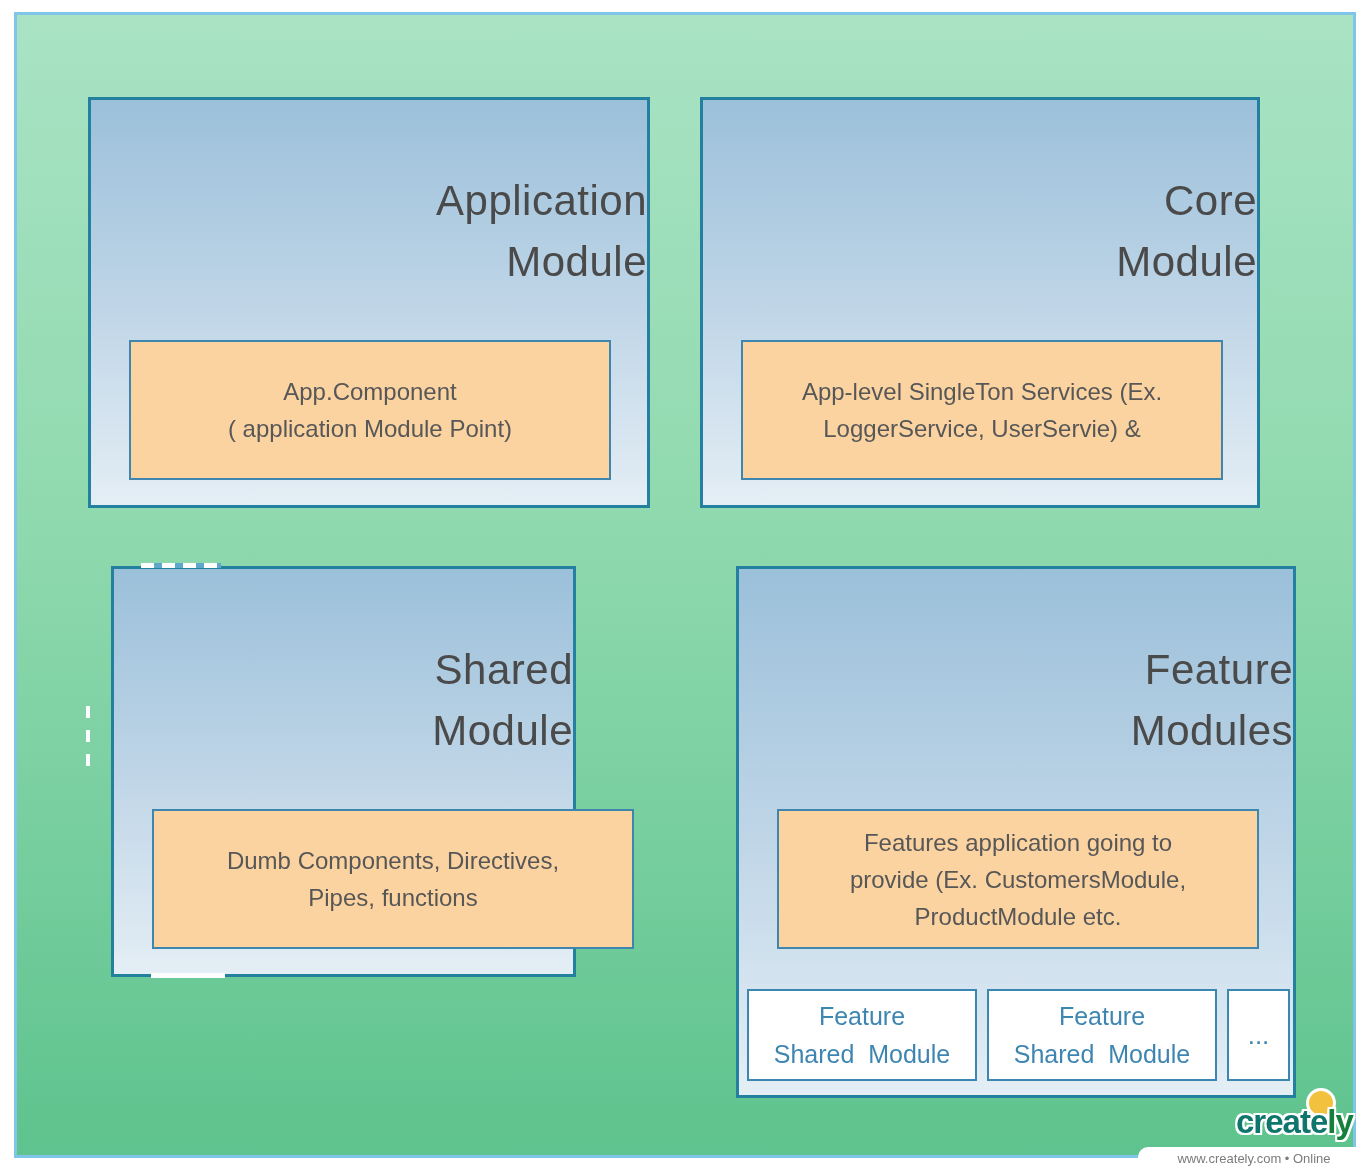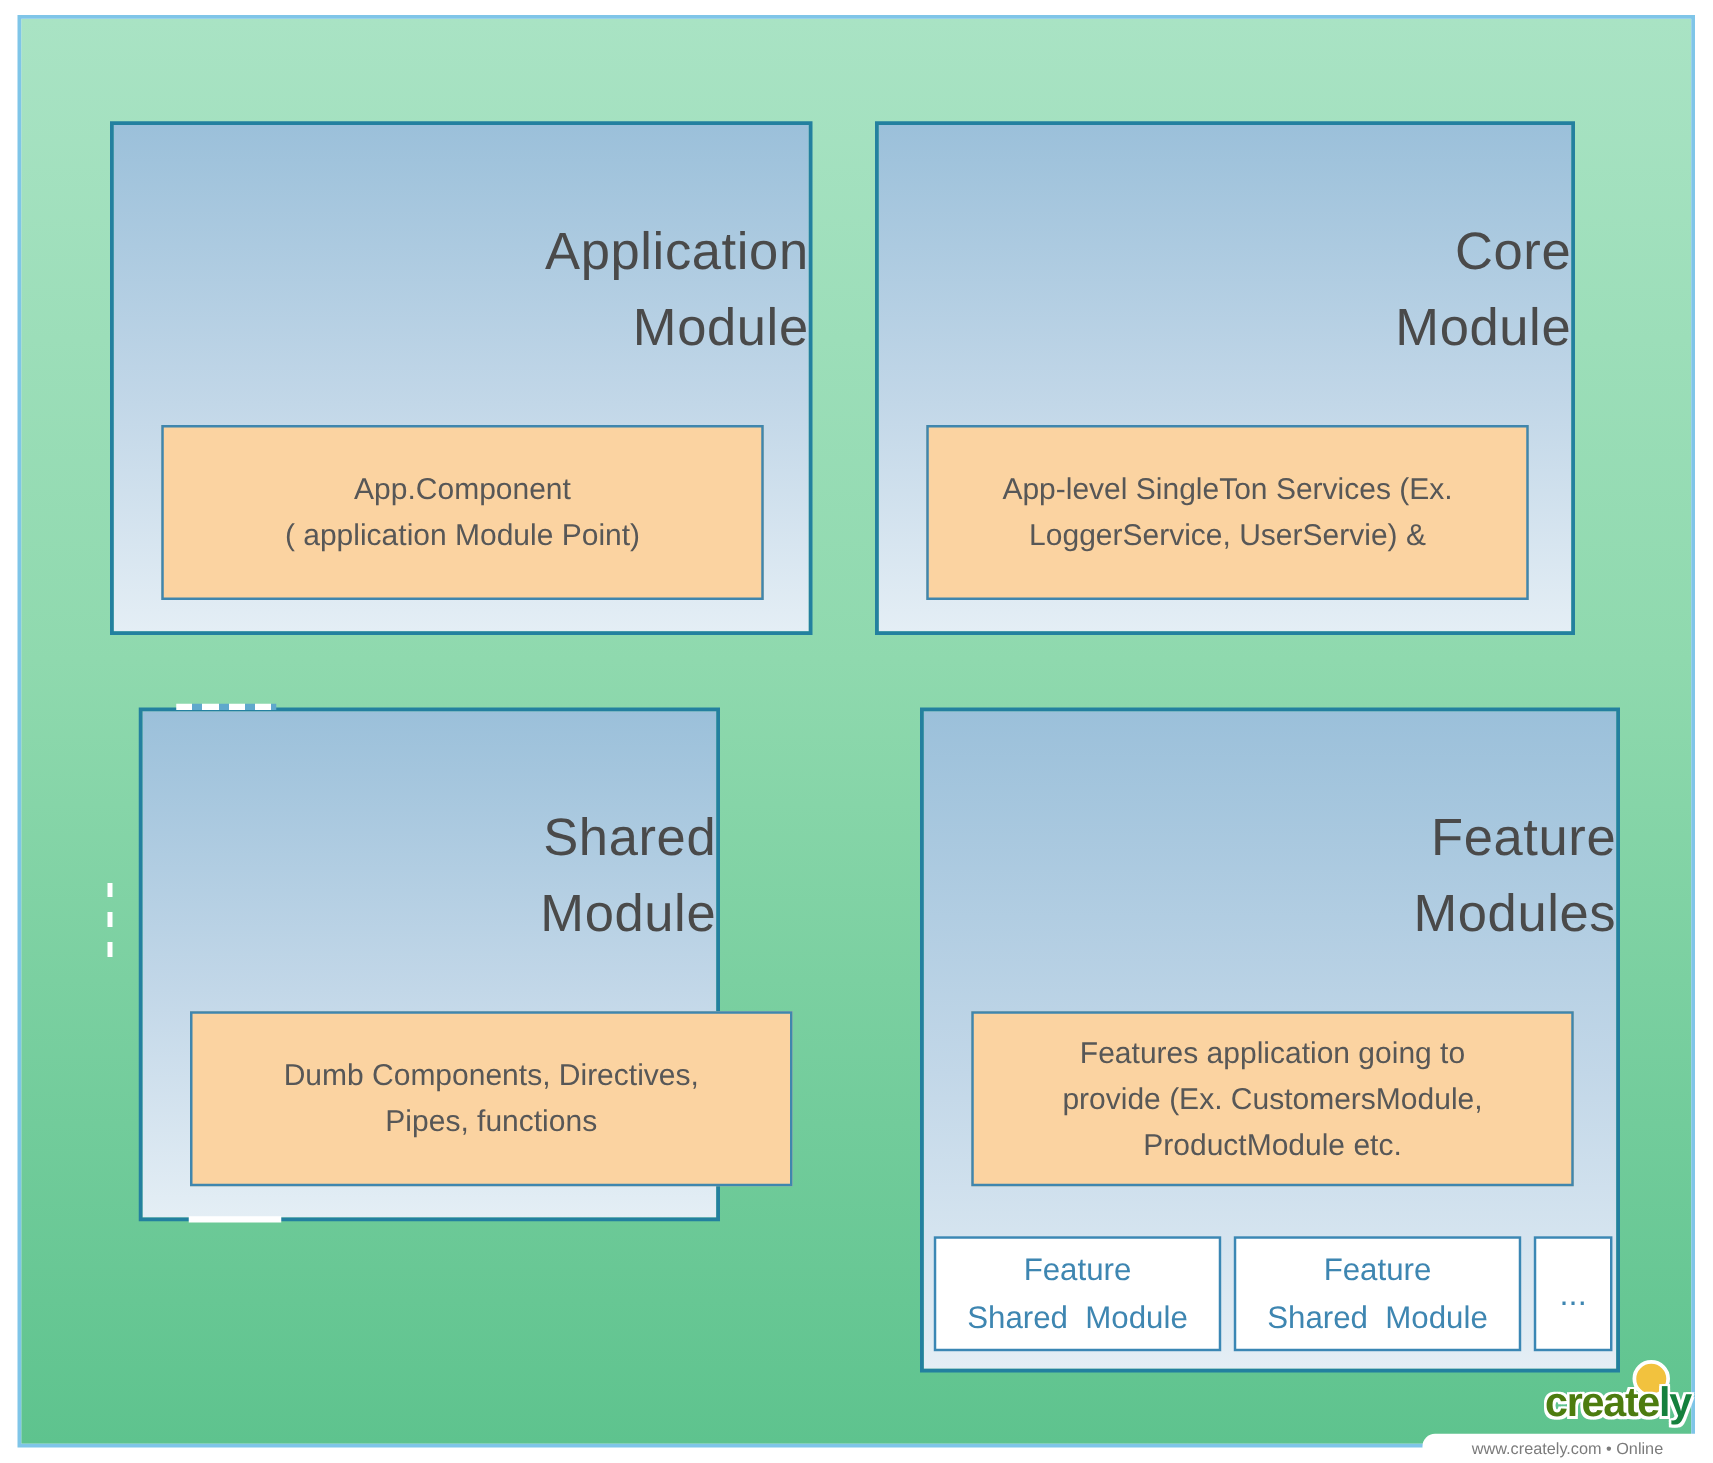--- a/index.html
+++ b/index.html
@@ -60,21 +60,21 @@
     color:#7b7b7b;font-size:13px;line-height:24px;text-align:center;
   }
   
   .logo{position:absolute;left:1232px;top:1088px;width:140px;height:64px;}
   .logo-text{
     position:absolute;left:4px;top:16px;font-size:33px;font-weight:bold;
     letter-spacing:-1px;line-height:36px;
     text-shadow:-2px -2px 0 #fff,2px -2px 0 #fff,-2px 2px 0 #fff,2px 2px 0 #fff,
                 -2px 0 0 #fff,2px 0 0 #fff,0 -2px 0 #fff,0 2px 0 #fff;
   }
-  .logo-create{color:#4d7c0f;}
+  .logo-create{color:#0f766e;}
   .logo-ly{color:#15803d;}
   .bulb{
     position:absolute;left:74px;top:0;width:24px;height:24px;border-radius:50%;
     background:#f2c23e;border:3px solid #ffffff;box-sizing:content-box;
   }
   .bulb-base{
     position:absolute;left:82px;top:27px;width:12px;height:8px;
     background:#e8a42c;border:2px solid #ffffff;border-radius:0 0 3px 3px;
   }
 </style>

